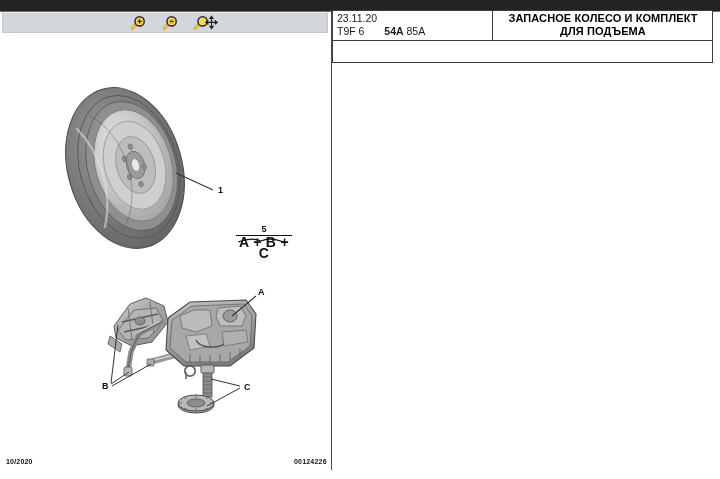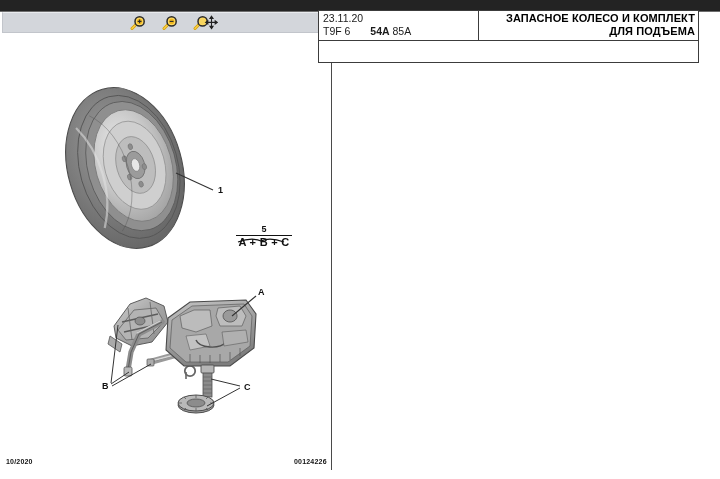--- a/index.html
+++ b/index.html
@@ -30,31 +30,31 @@
 
   .footer-left{position:absolute;left:6px;top:424px;font-size:7px;font-weight:bold;color:#111;letter-spacing:.2px;}
   .footer-right{position:absolute;left:294px;top:424px;font-size:7px;font-weight:bold;color:#111;letter-spacing:.2px;}
 
   
   .callout{position:absolute;font-size:9px;font-weight:bold;color:#111;}
 
   .fraction{position:absolute;left:236px;top:190px;width:56px;text-align:center;color:#111;}
   .fraction .num{font-size:9px;font-weight:bold;line-height:10px;}
   .fraction .bar{height:0;border-top:1.4px solid #111;margin:1px 0 1px;}
-  .fraction .den{font-size:11px;font-weight:bold;line-height:11px;letter-spacing:.3px;}
-
-  
-  .headerpanel{position:absolute;left:318px;top:10px;width:381px;}
+  .fraction .den{font-size:14px;font-weight:bold;line-height:11px;letter-spacing:.3px;}
+
+  
+  .headerpanel{position:absolute;left:332px;top:10px;width:381px;}
   .htable{width:100%;border-collapse:collapse;table-layout:fixed;}
   .htable td{
     border:1.6px solid #3c3c3c;vertical-align:top;
     padding:1px 3px 2px 4px;background:#fff;
   }
   .cell-left{width:152px;font-size:10.5px;color:#1a1a1a;line-height:12.5px;}
-  .cell-right{font-size:11px;font-weight:bold;color:#000;text-align:right;line-height:13px;letter-spacing:.1px;}
+  .cell-right{font-size:11px;font-weight:bold;color:#000;text-align:center;line-height:13px;letter-spacing:.1px;}
   .cell-empty{height:18px;}
   .code-line b{font-weight:bold;margin-left:17px;}
 </style>
 </head>
 <body>
 
 <div class="app">
 
   <div class="titlestrip"></div>
   <div class="titlestrip-edge"></div>

